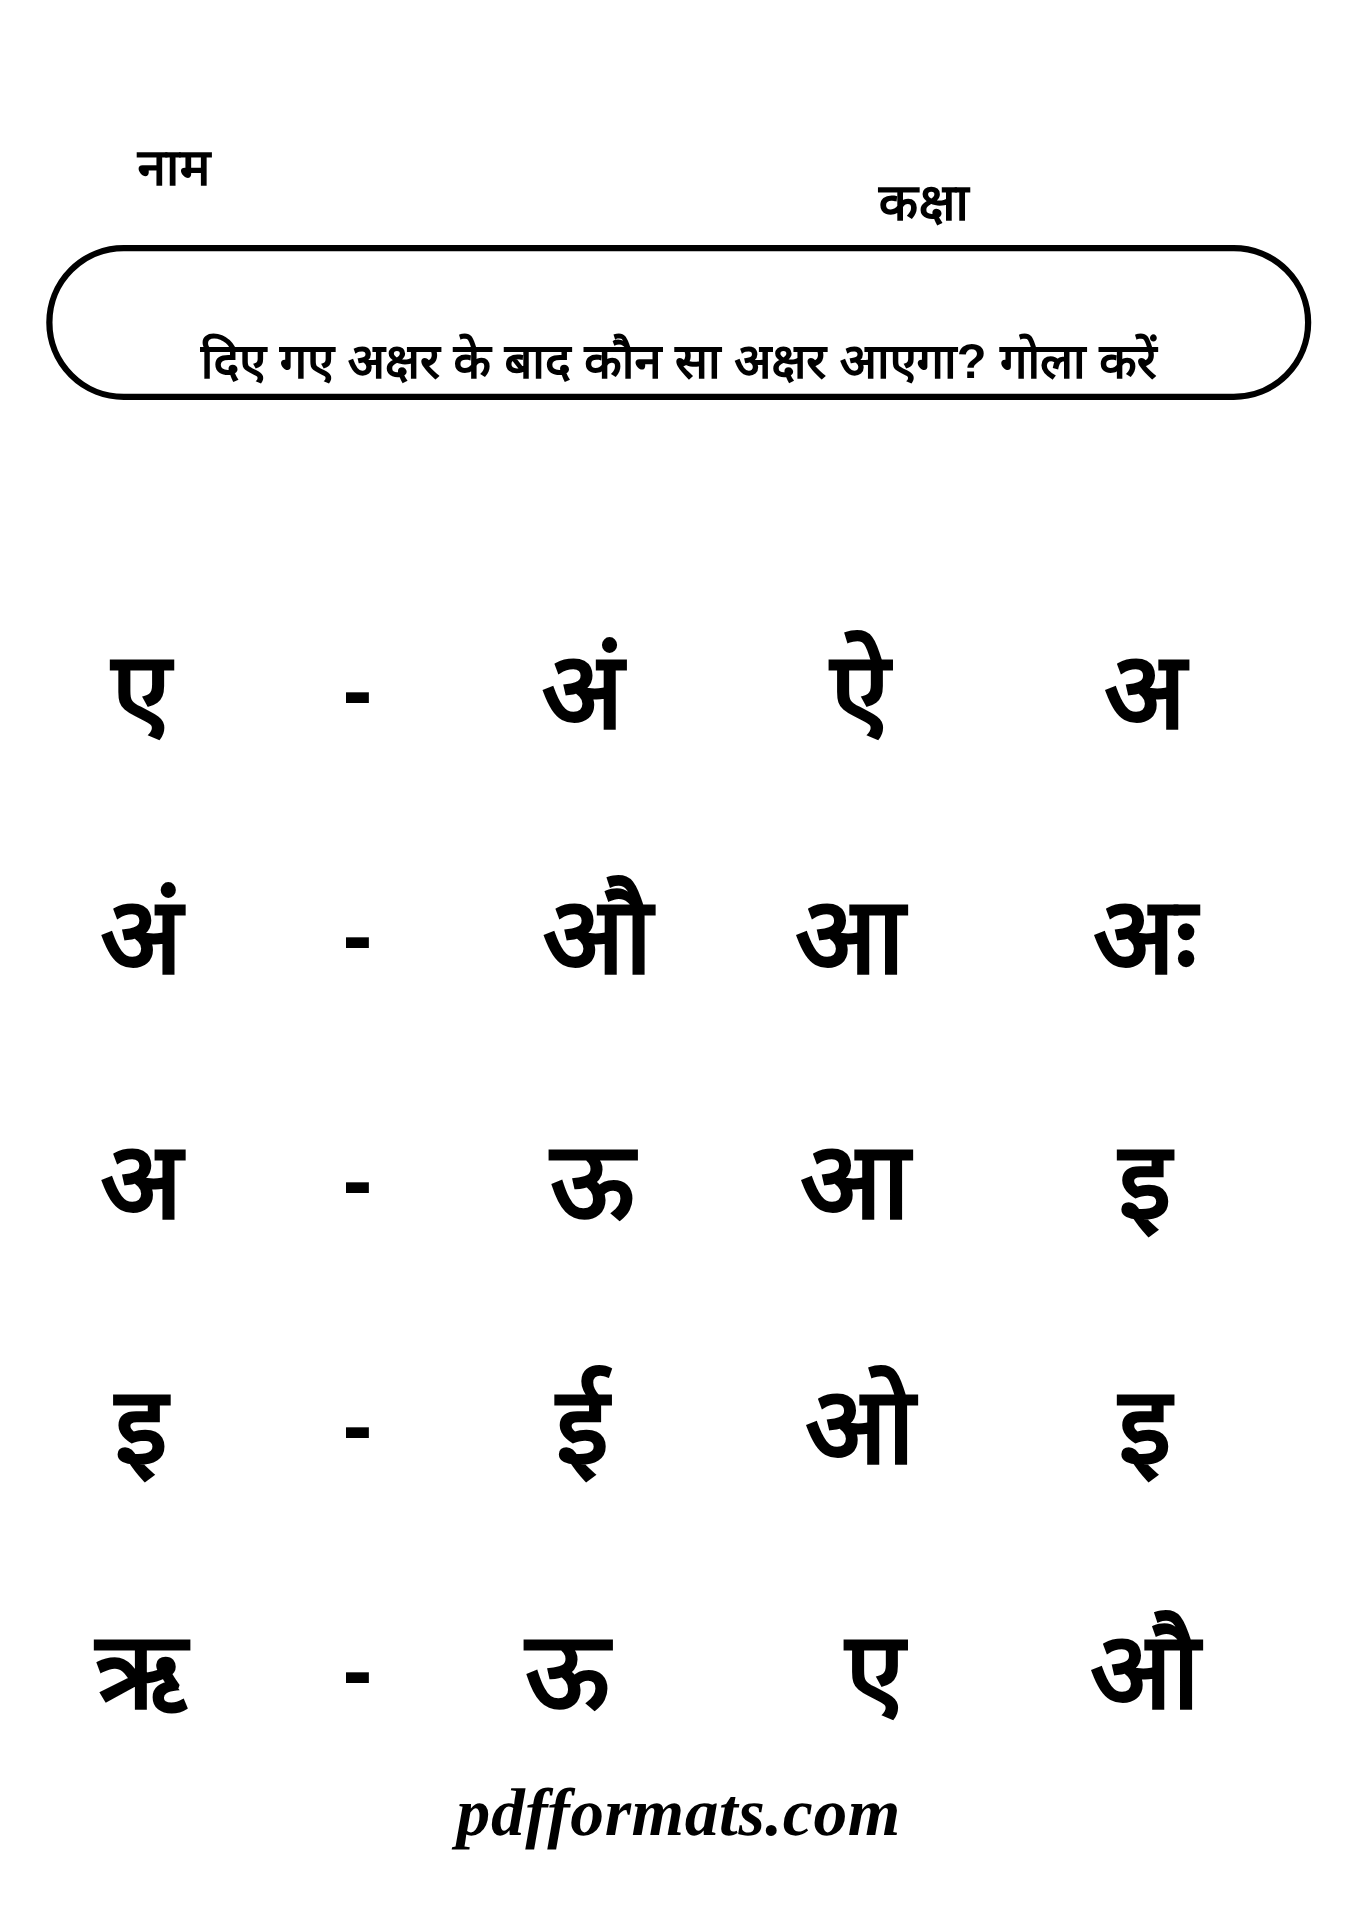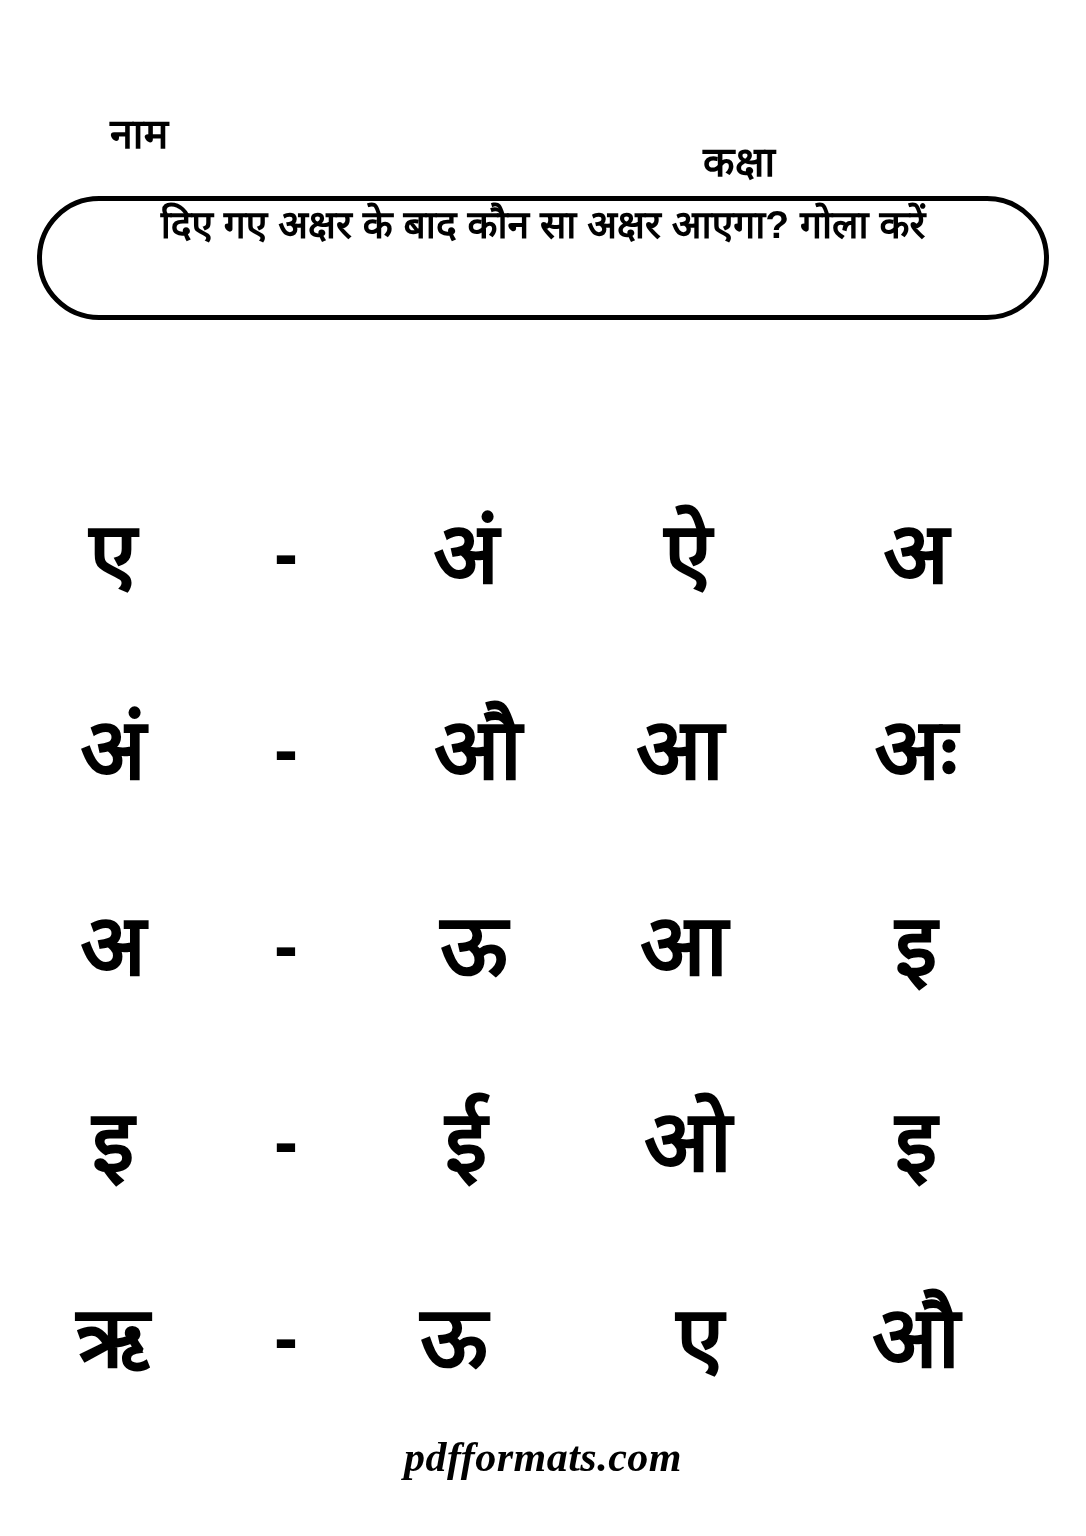--- a/index.html
+++ b/index.html
@@ -55,21 +55,21 @@
   .instruction-pill {
     position: absolute;
     left: 37px;
     top: 196px;
     width: 1012px;
     height: 124px;
     box-sizing: border-box;
     border: 5px solid #000000;
     border-radius: 62px;
     display: flex;
-    align-items: flex-start;
+    align-items: flex-end;
     justify-content: center;
   }
   .instruction-text {
     font-size: 39px;
     font-weight: bold;
     line-height: 1.25;
     text-align: center;
     white-space: nowrap;
     padding: 0 18px;
   }
@@ -129,21 +129,21 @@
     position: absolute;
     left: 0;
     bottom: 55px;
     width: 1086px;
     text-align: center;
   }
   .footer-text {
     font-family: "Liberation Serif", serif;
     font-style: italic;
     font-weight: bold;
-    font-size: 42px;
+    font-size: 54px;
     letter-spacing: 0.5px;
   }
 </style>
 </head>
 <body>
 
 <div class="sheet">
 
   <div class="header-row">
     <span class="field-name">नाम</span>

